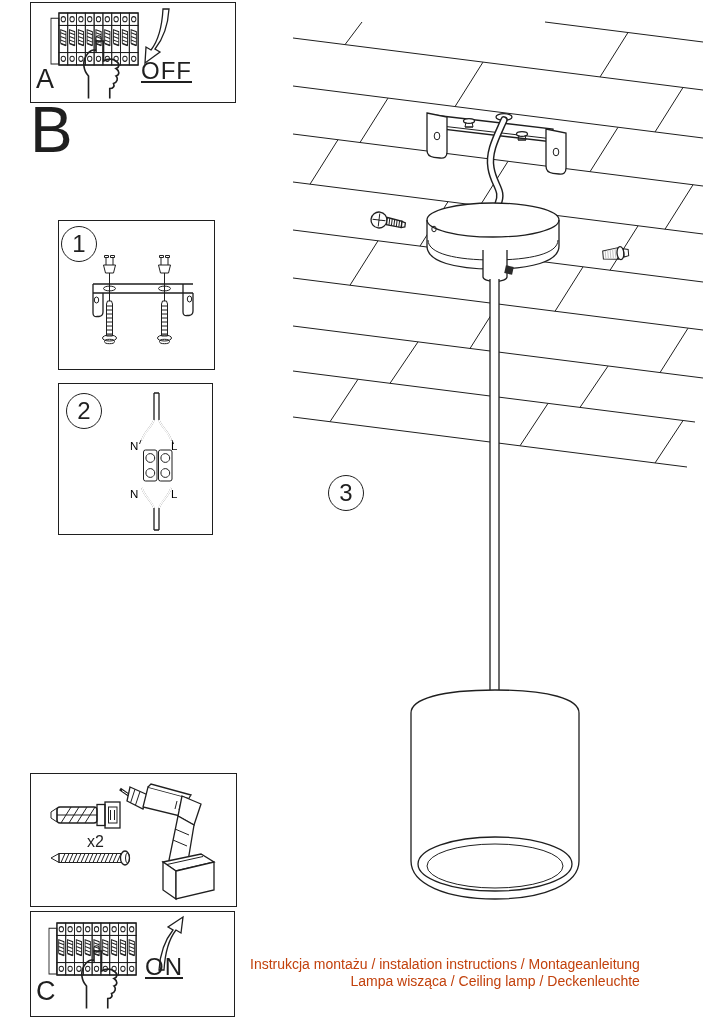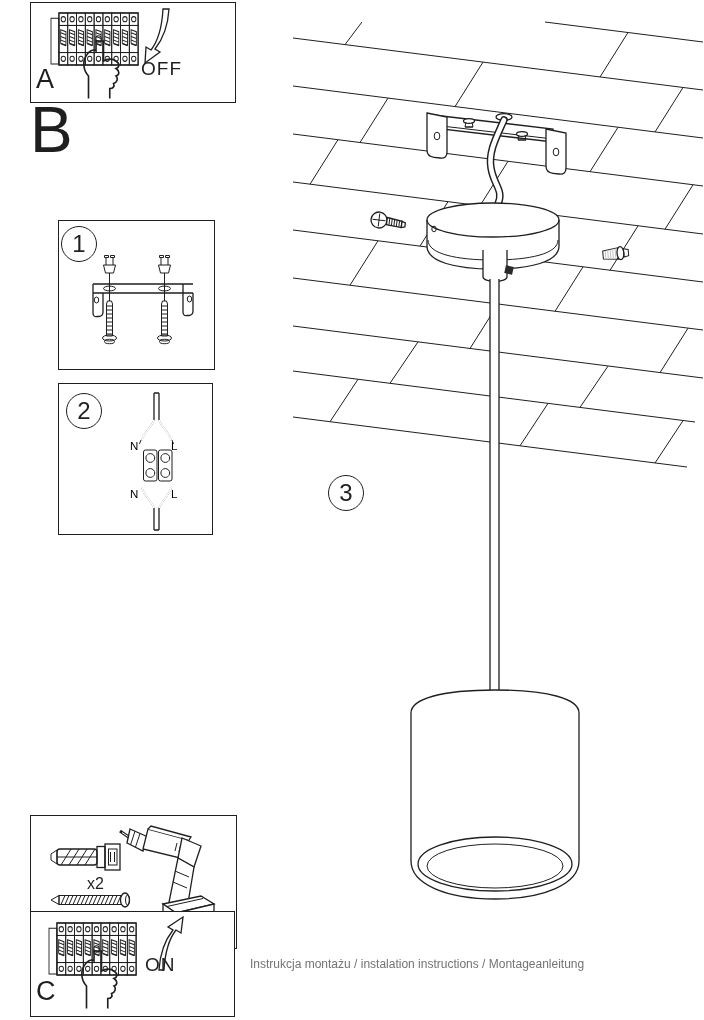--- a/index.html
+++ b/index.html
@@ -1,25 +1,25 @@
 <!DOCTYPE html>
 <html><head>
 <meta charset="utf-8">
 <style>
   html,body{margin:0;padding:0;background:#fff;}
   .page{position:relative;width:704px;height:1020px;background:#fff;overflow:hidden;
         font-family:"Liberation Sans",sans-serif;color:#1f1f1f;}
   .panel{position:absolute;border:1.6px solid #1f1f1f;background:#fff;box-sizing:border-box;}
   .panel svg{position:absolute;left:0;top:0;}
   .corner-letter{position:absolute;font-size:27px;line-height:1;}
-  .state-label{position:absolute;font-size:19px;line-height:1;letter-spacing:1px;}
+  .state-label{position:absolute;font-size:24px;line-height:1;letter-spacing:1px;text-decoration:underline;}
   .big-letter{position:absolute;left:30px;top:98px;font-size:64px;line-height:1;}
   .num-circle{position:absolute;width:36px;height:36px;border:1.7px solid #1f1f1f;border-radius:50%;
               display:flex;align-items:center;justify-content:center;font-size:24px;background:#fff;box-sizing:border-box;}
-  .footer{position:absolute;left:250px;top:956px;font-size:12px;line-height:17px;color:#737373;text-align:right;}
+  .footer{position:absolute;left:250px;top:956px;font-size:14px;line-height:17px;color:#c2410c;text-align:right;}
   svg{overflow:visible;}
   .ln{stroke:#1f1f1f;stroke-width:1.3;fill:none;}
   .lnthin{stroke:#1f1f1f;stroke-width:1;fill:none;}
   .wfill{fill:#fff;stroke:none;}
   .wline{fill:#fff;stroke:#1f1f1f;stroke-width:1.3;}
   .dk{fill:#2a2a2a;stroke:none;}
 </style>
 </head>
 <body>
 
@@ -214,21 +214,21 @@
       <path d="M411,713 C411,699 441,690 495,690 C549,690 579,699 579,713" class="ln"></path>
       <path d="M411,713 V861 M579,713 V861" class="ln"></path>
       <path d="M411,861 C411,884 446,899 495,899 C544,899 579,884 579,861" class="ln"></path>
       <ellipse cx="495" cy="864" rx="77" ry="27" class="ln"></ellipse>
       <ellipse cx="495" cy="866" rx="68" ry="22" class="lnthin"></ellipse>
     </g>
   </svg>
 
   <div class="num-circle" style="left:328px;top:475px;">3</div>
 
-  <div class="panel" style="left:30px;top:773px;width:207px;height:134px;margin-top:42px;">
+  <div class="panel" style="left:30px;top:773px;width:207px;height:134px;">
     <svg width="207" height="134" viewBox="0 0 207 134">
       <g>
         <path d="M26,34 L20,38 V44 L26,48 Z" class="lnthin" fill="#fff"></path>
         <rect x="26" y="33" width="40" height="16" rx="3" class="ln" fill="#fff"></rect>
         <path d="M30,49 L40,33 M38,49 L48,33 M46,49 L56,33 M54,49 L64,33 M26,41 H66" class="lnthin"></path>
         <rect x="66" y="30.5" width="8" height="21" class="ln" fill="#fff"></rect>
         <rect x="74" y="28" width="15" height="26" class="ln" fill="#fff"></rect>
         <rect x="77.5" y="33" width="8.5" height="16" class="lnthin" fill="#fff"></rect>
         <path d="M79.5,36 v10 M83.5,36 v10" class="lnthin"></path>
       </g>
@@ -268,15 +268,16 @@
         <use href="#hand-sym"></use>
       </g>
       <path d="M128,58 C129,42 134,28 142,18 L137,15 L152,5 L150,21 L145,18 C138,27 134,41 133,58 Z" class="wline"></path>
     </svg>
     <div class="corner-letter" style="left:5px;top:66px;">C</div>
     <div class="state-label" style="left:114px;top:43px;">ON</div>
   </div>
 
   <div class="footer">
     <div>Instrukcja montażu / instalation instructions / Montageanleitung</div>
+    <div>Lampa wisząca / Ceiling lamp / Deckenleuchte</div>
   </div>
 
 </div>
 
 </body></html>

